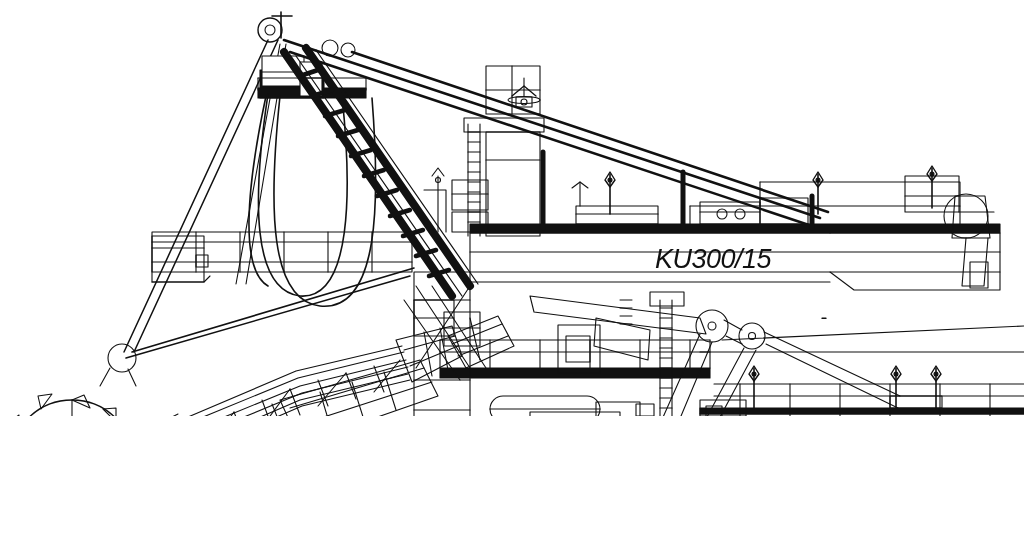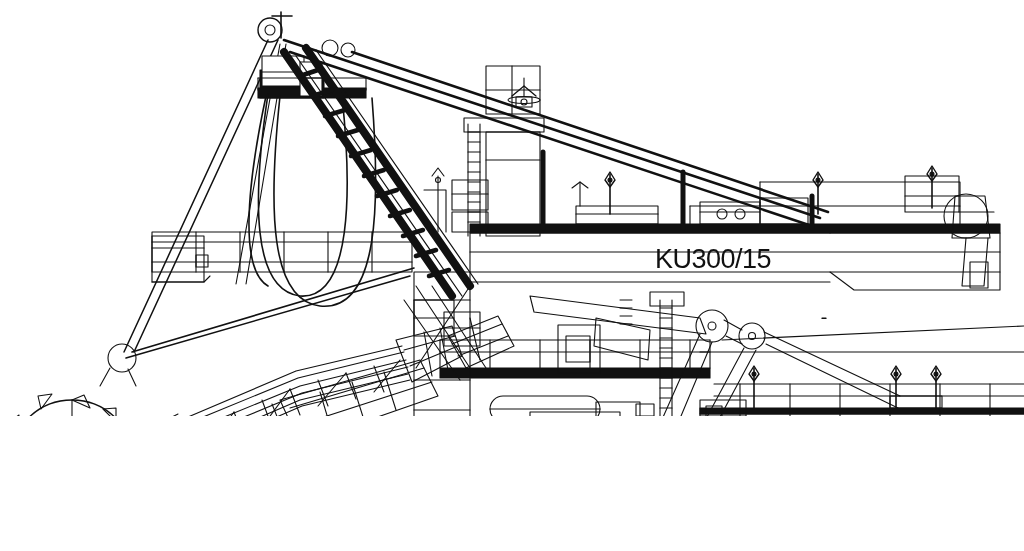--- a/index.html
+++ b/index.html
@@ -1,18 +1,18 @@
 <!DOCTYPE html>
 <html><head>
 <meta charset="utf-8">
 <title>KU300/15</title>
 <style>
   html,body{margin:0;padding:0;background:#ffffff;}
   body{font-family:"Liberation Sans", sans-serif;}
-  #stage{position:relative;width:1024px;height:416px;background:#ffffff;overflow:hidden;}
+  #stage{position:relative;width:1024px;height:416px;background:#ffffff;overflow:hidden;font-style:italic;}
   #stage svg{position:absolute;top:0;left:0;width:1024px;height:551px;}
   .lbl{
     position:absolute;
     font-family:"Liberation Sans", sans-serif;
     font-size:27px;
     letter-spacing:-0.5px;
     color:#111111;
     white-space:nowrap;
     line-height:1;
   }

